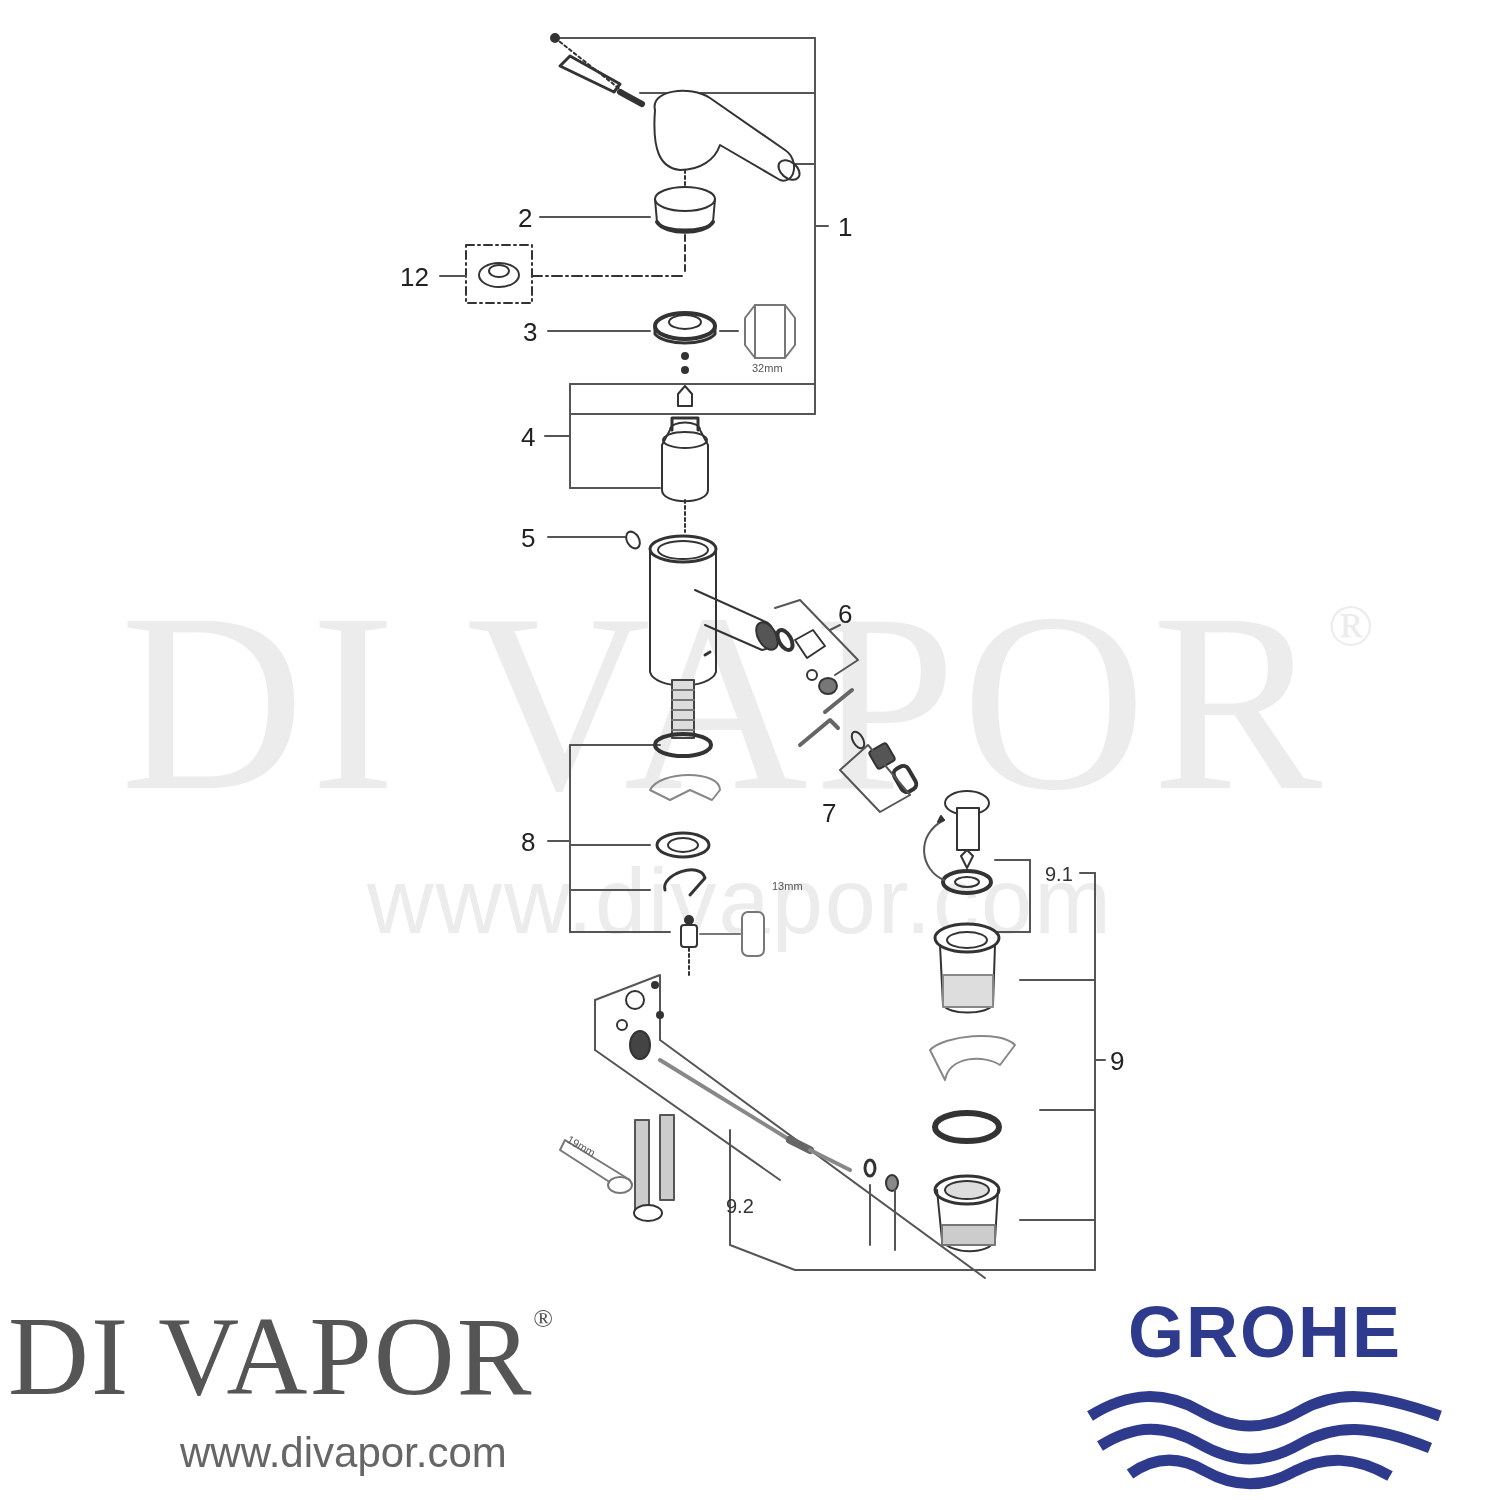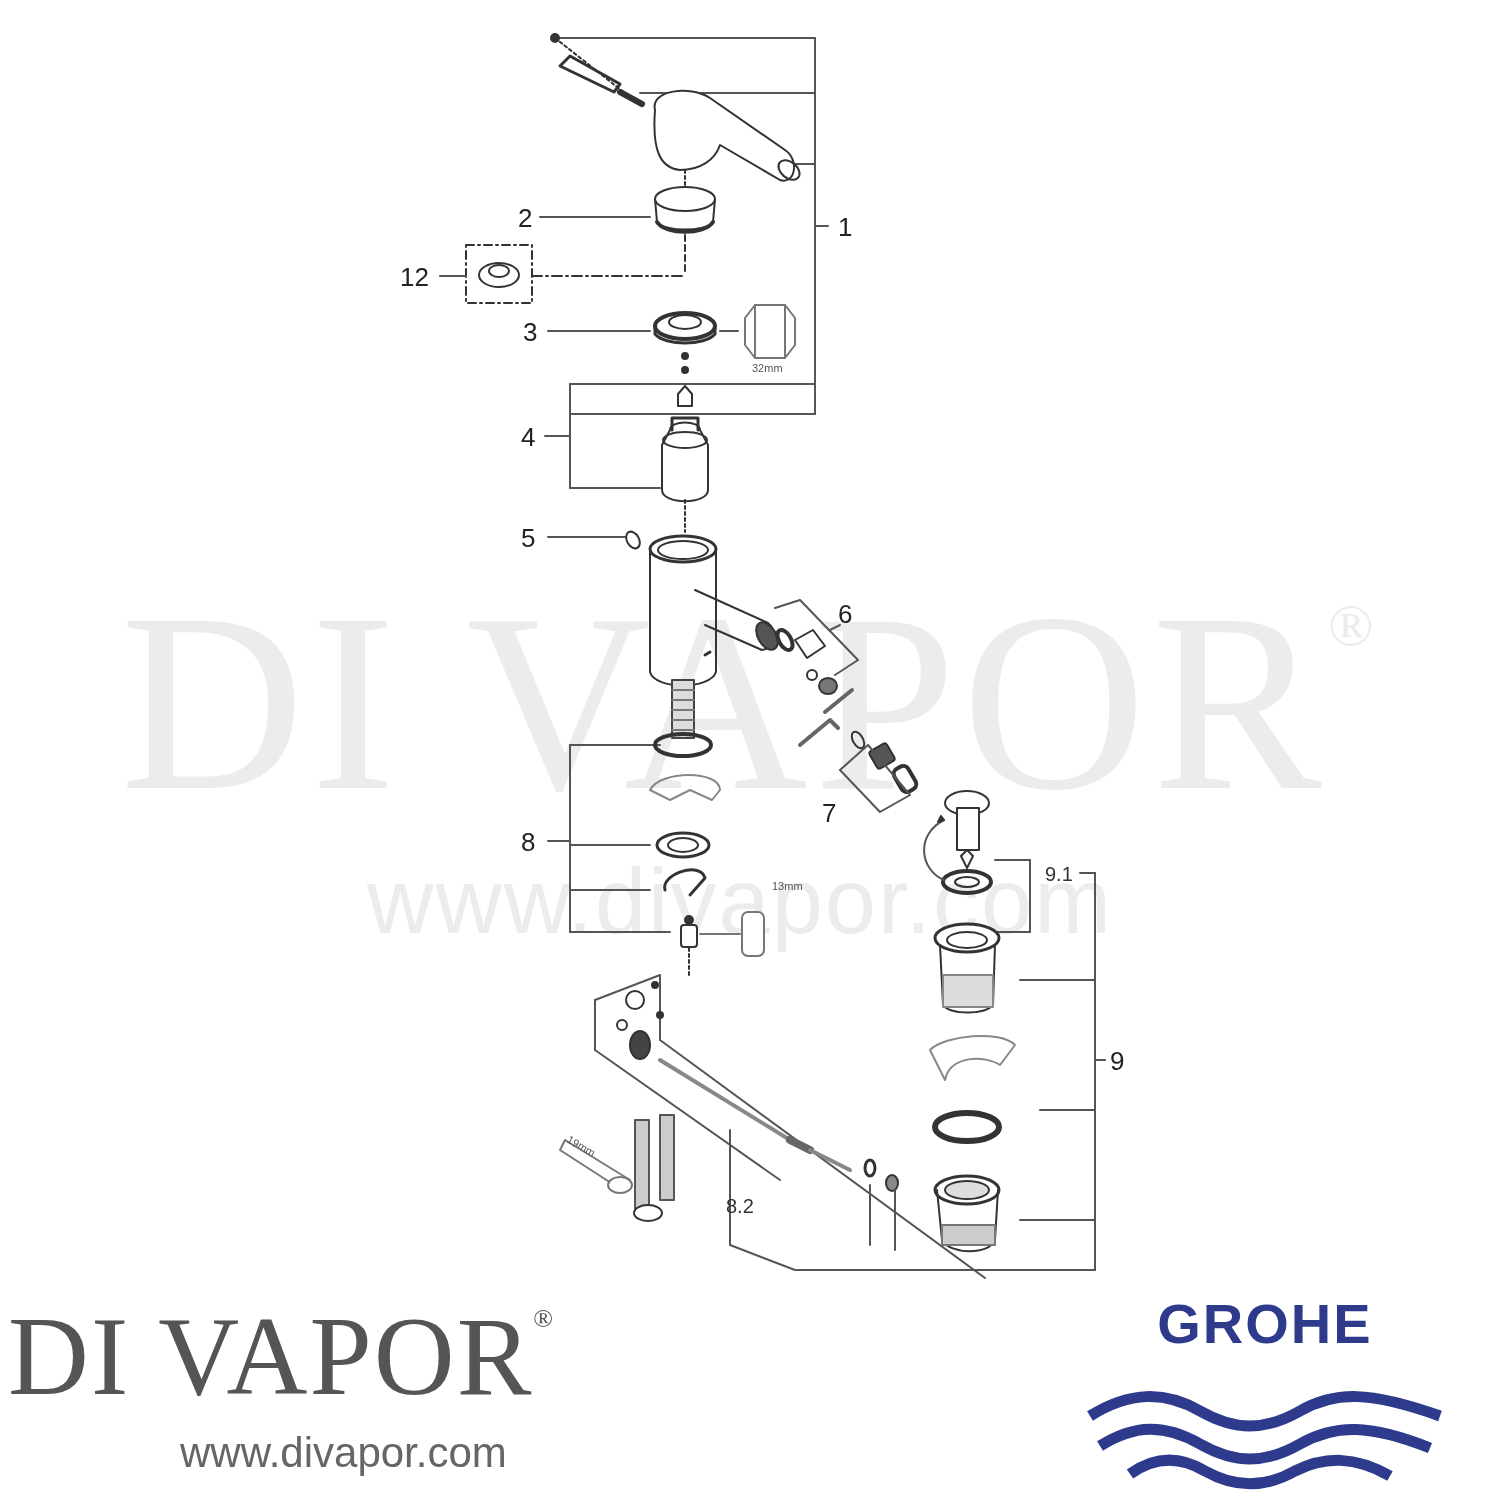--- a/index.html
+++ b/index.html
@@ -26,21 +26,21 @@
   .brand-divapor sup { font-size: 26px; vertical-align: top; position: relative; top: 6px; }
   .brand-url {
     position: absolute; left: 180px; top: 1432px; font-family: "Liberation Sans", sans-serif; font-size: 42px;
     color: #666; letter-spacing: 0px; line-height: 1;
   }
   .brand-grohe {
     position: absolute; left: 1040px; top: 1296px; width: 450px; height: 195px;
   }
   .grohe-text {
     position: absolute; left: 0; top: 0; width: 450px; text-align: center;
-    font-family: "Liberation Sans", sans-serif; font-weight: 700; font-size: 56px; color: #2e3a8c; line-height: 1; letter-spacing: 2px;
+    font-family: "Liberation Sans", sans-serif; font-weight: 700; font-size: 72px; color: #2e3a8c; line-height: 1; letter-spacing: 2px;
   }
 </style>
 </head>
 <body>
 
 <div class="wm-big"><span>DI VAPOR</span><sup>®</sup></div>
 <div class="wm-url">www.divapor.com</div>
 
 <svg class="diagram" width="1500" height="1500" viewBox="0 0 1500 1500" xmlns="http://www.w3.org/2000/svg">
   <g fill="none" stroke="#333" stroke-width="2" stroke-linecap="round" stroke-linejoin="round">
@@ -239,21 +239,21 @@
 <div class="callout" style="left:518px; top:205px;">2</div>
 <div class="callout" style="left:400px; top:264px;">12</div>
 <div class="callout" style="left:523px; top:319px;">3</div>
 <div class="callout" style="left:521px; top:424px;">4</div>
 <div class="callout" style="left:521px; top:525px;">5</div>
 <div class="callout" style="left:838px; top:601px;">6</div>
 <div class="callout" style="left:822px; top:800px;">7</div>
 <div class="callout" style="left:521px; top:829px;">8</div>
 <div class="callout small" style="left:1045px; top:864px;">9.1</div>
 <div class="callout" style="left:1110px; top:1048px;">9</div>
-<div class="callout small" style="left:726px; top:1196px;">8.2</div>
+<div class="callout small" style="left:726px; top:1196px;">9.2</div>
 
 <div class="toolsize" style="left:752px; top:362px;text-align:center;">32mm</div>
 <div class="toolsize" style="left:772px; top:880px;">13mm</div>
 <div class="toolsize" style="left:566px; top:1140px; transform: rotate(30deg);">19mm</div>
 
 <div class="brand-divapor" style="color: #555555; text-align: right;"><span>DI VAPOR</span><sup>®</sup></div>
 <div class="brand-url">www.divapor.com</div>
 
 <div class="brand-grohe">
   <div class="grohe-text">GROHE</div>

